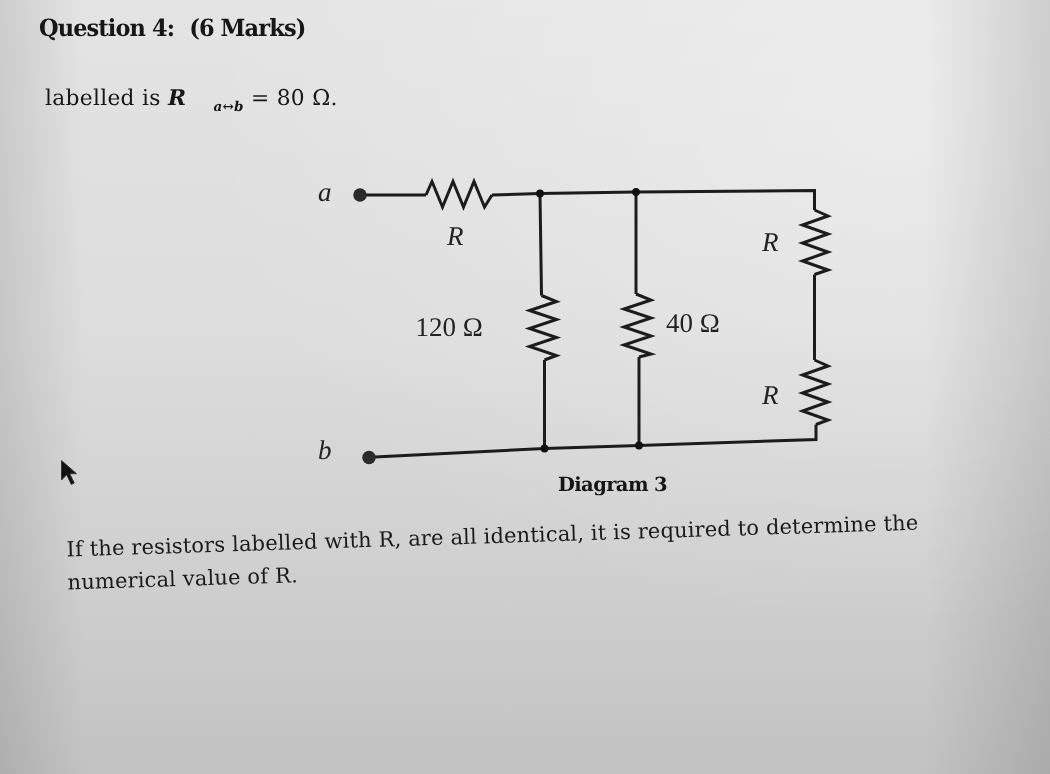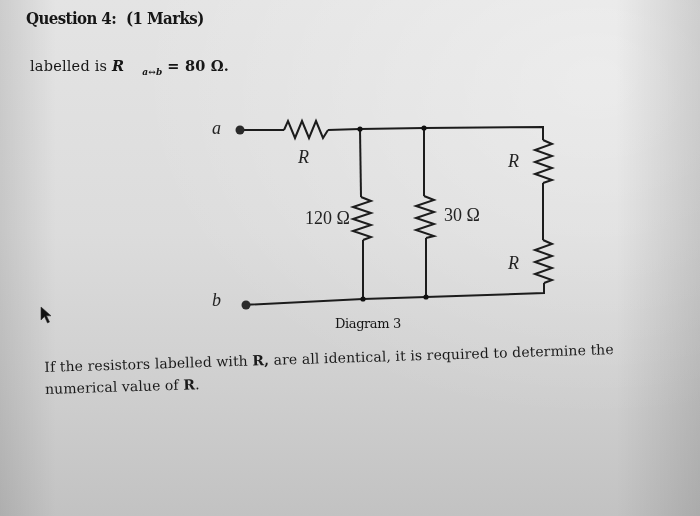--- a/index.html
+++ b/index.html
@@ -20,47 +20,47 @@
       letter-spacing: -0.6px; transform: scaleY(1.05);
     }
     .q-title .marks { margin-left: 10px; }
     .para1 {
       position: absolute; left: 30px; top: 55px; width: 640px;
       font-family: "DejaVu Serif", serif; font-size: 14.5px; line-height: 22px;
       letter-spacing: 0.2px;
     }
     .para1 .line1 { word-spacing: 3px; }
     .bi { font-weight: bold; font-style: italic; }
-    .b { font-weight: bold; }
+    .b { font-weight: normal; }
     sub { font-size: 9px; margin-left: 18px; }
     .circuit { position: absolute; left: 0; top: 0; }
     .diag-label {
-      position: absolute; left: 335px; top: 316px;
-      font-family: "DejaVu Serif", serif; font-weight: normal; font-size: 13px;
+      position: absolute; left: 372px; top: 316px;
+      font-family: "DejaVu Serif", serif; font-weight: bold; font-size: 13px;
       letter-spacing: -0.4px;
     }
     .lbl {
       position: absolute; font-family: "Liberation Serif", serif; font-size: 18px; color: #222;
     }
     .lbl.it { font-style: italic; }
     .para2 {
       position: absolute; left: 44px; top: 356px; width: 640px;
       font-family: "DejaVu Serif", serif; font-size: 14px; line-height: 22px;
       transform: rotate(-1.8deg); transform-origin: left top;
       letter-spacing: 0.1px; color: #1a1a1a;
     }
     .cursor { position: absolute; left: 40px; top: 306px; }
   </style>
 </head>
 <body>
 
 <div class="vignette"></div>
 
 <div class="q-title">
-  <span>Question 4:</span><span class="marks">(1 Marks)</span>
+  <span>Question 4:</span><span class="marks">(6 Marks)</span>
 </div>
 
 <div class="para1">
   <div>
     <span>labelled is</span>
     <span class="bi"><span>R</span><sub>a↔b</sub></span>
     <span class="b">= 80 Ω.</span>
   </div>
 </div>
 
@@ -90,22 +90,22 @@
 
   <circle cx="360" cy="129" r="2.6" fill="#111"></circle>
   <circle cx="424" cy="128" r="2.6" fill="#111"></circle>
   <circle cx="363" cy="299" r="2.6" fill="#111"></circle>
   <circle cx="426" cy="297" r="2.6" fill="#111"></circle>
 </svg>
 
 <span class="lbl it" style="left:212px; top:118px;">a</span>
 <span class="lbl it" style="left:212px; top:290px;">b</span>
 <span class="lbl it" style="left:298px; top:147px;">R</span>
-<span class="lbl" style="left:277px; top:208px;margin-left:28px;">120 Ω</span>
-<span class="lbl" style="left:444px; top:205px;">30 Ω</span>
+<span class="lbl" style="left:277px; top:208px;">120 Ω</span>
+<span class="lbl" style="left:444px; top:205px;">40 Ω</span>
 <span class="lbl it" style="left:508px; top:151px;">R</span>
 <span class="lbl it" style="left:508px; top:253px;">R</span>
 
 <div class="diag-label">Diagram 3</div>
 
 <div class="para2">
   <div>
     <span>If the resistors labelled with</span>
     <span class="b">R,</span>
     <span>are all identical, it is required to determine the</span>

